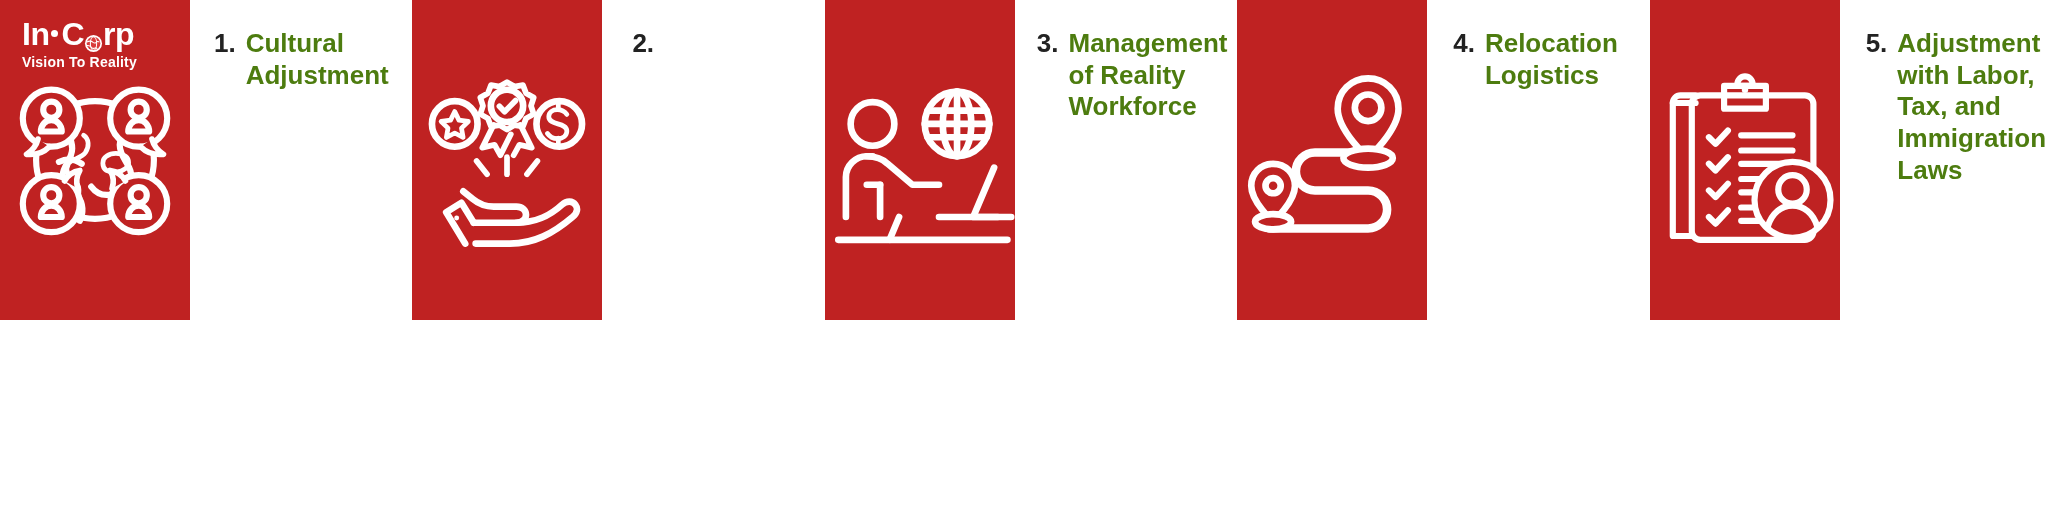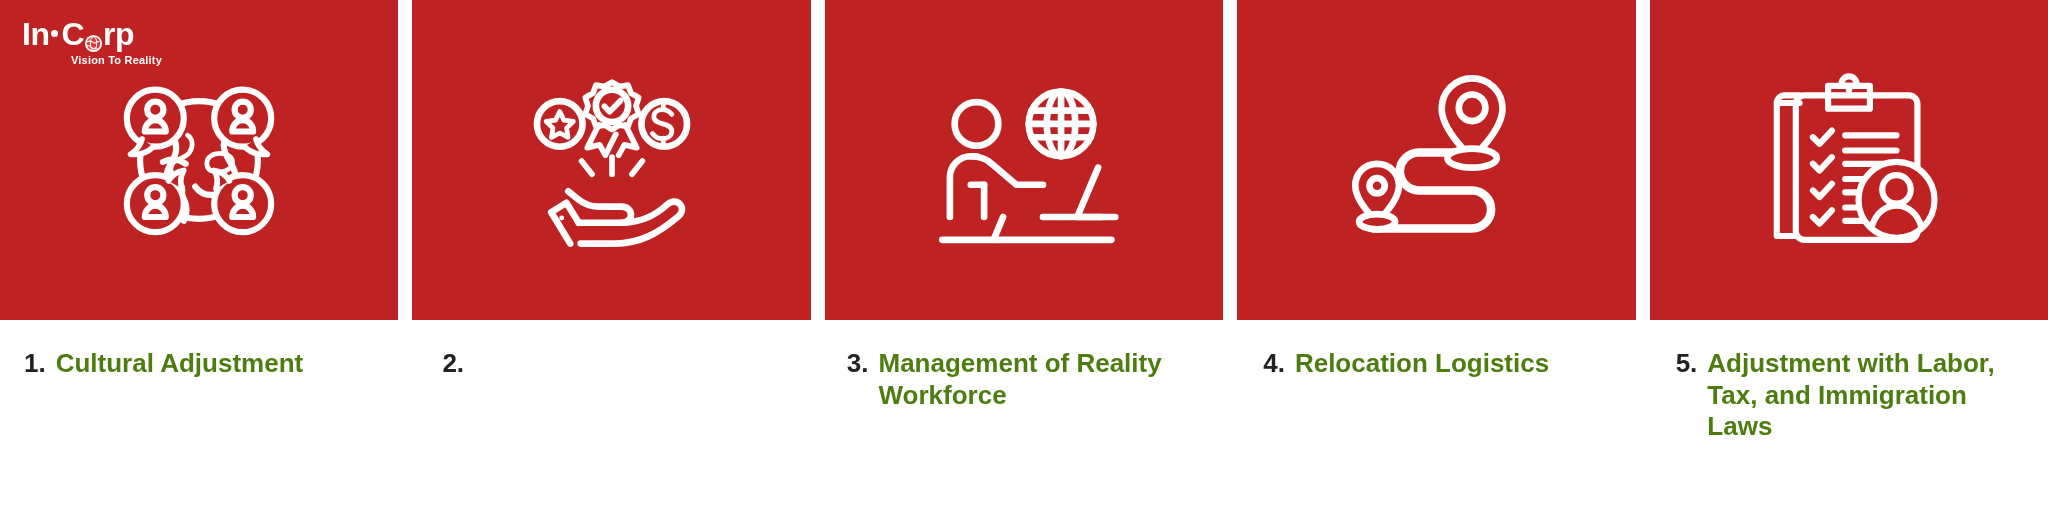--- a/index.html
+++ b/index.html
@@ -20,21 +20,21 @@
   .cards {
     display: flex;
     width: 2048px;
     gap: 14px;
     align-items: flex-start;
   }
   .card {
     flex: 1 1 0;
     min-width: 0;
     display: flex;
-    flex-direction: column;
+    flex-direction: row;
   }
   .panel {
     position: relative;
     height: 320px;
     background: #bf2222;
     display: flex;
     align-items: center;
     justify-content: center;
   }
   .logo-wrap {
@@ -64,26 +64,25 @@
   .logo-globe {
     display: inline-block;
     position: relative;
     width: 19px;
     height: 19px;
     vertical-align: middle;
     margin: 2px 0 0 0;
   }
   .logo-tagline {
     margin-top: 4px;
-    font-size: 11px;
+    font-size: 14px;
     font-weight: 700;
     color: #ffffff;
     letter-spacing: 0.2px;
     white-space: nowrap;
-    text-align: right;
   }
   .icon-holder {
     width: 190px;
     height: 190px;
     display: flex;
     align-items: center;
     justify-content: center;
   }
   .icon-holder svg { display: block; width: 100%; height: 100%; }
   .caption {

